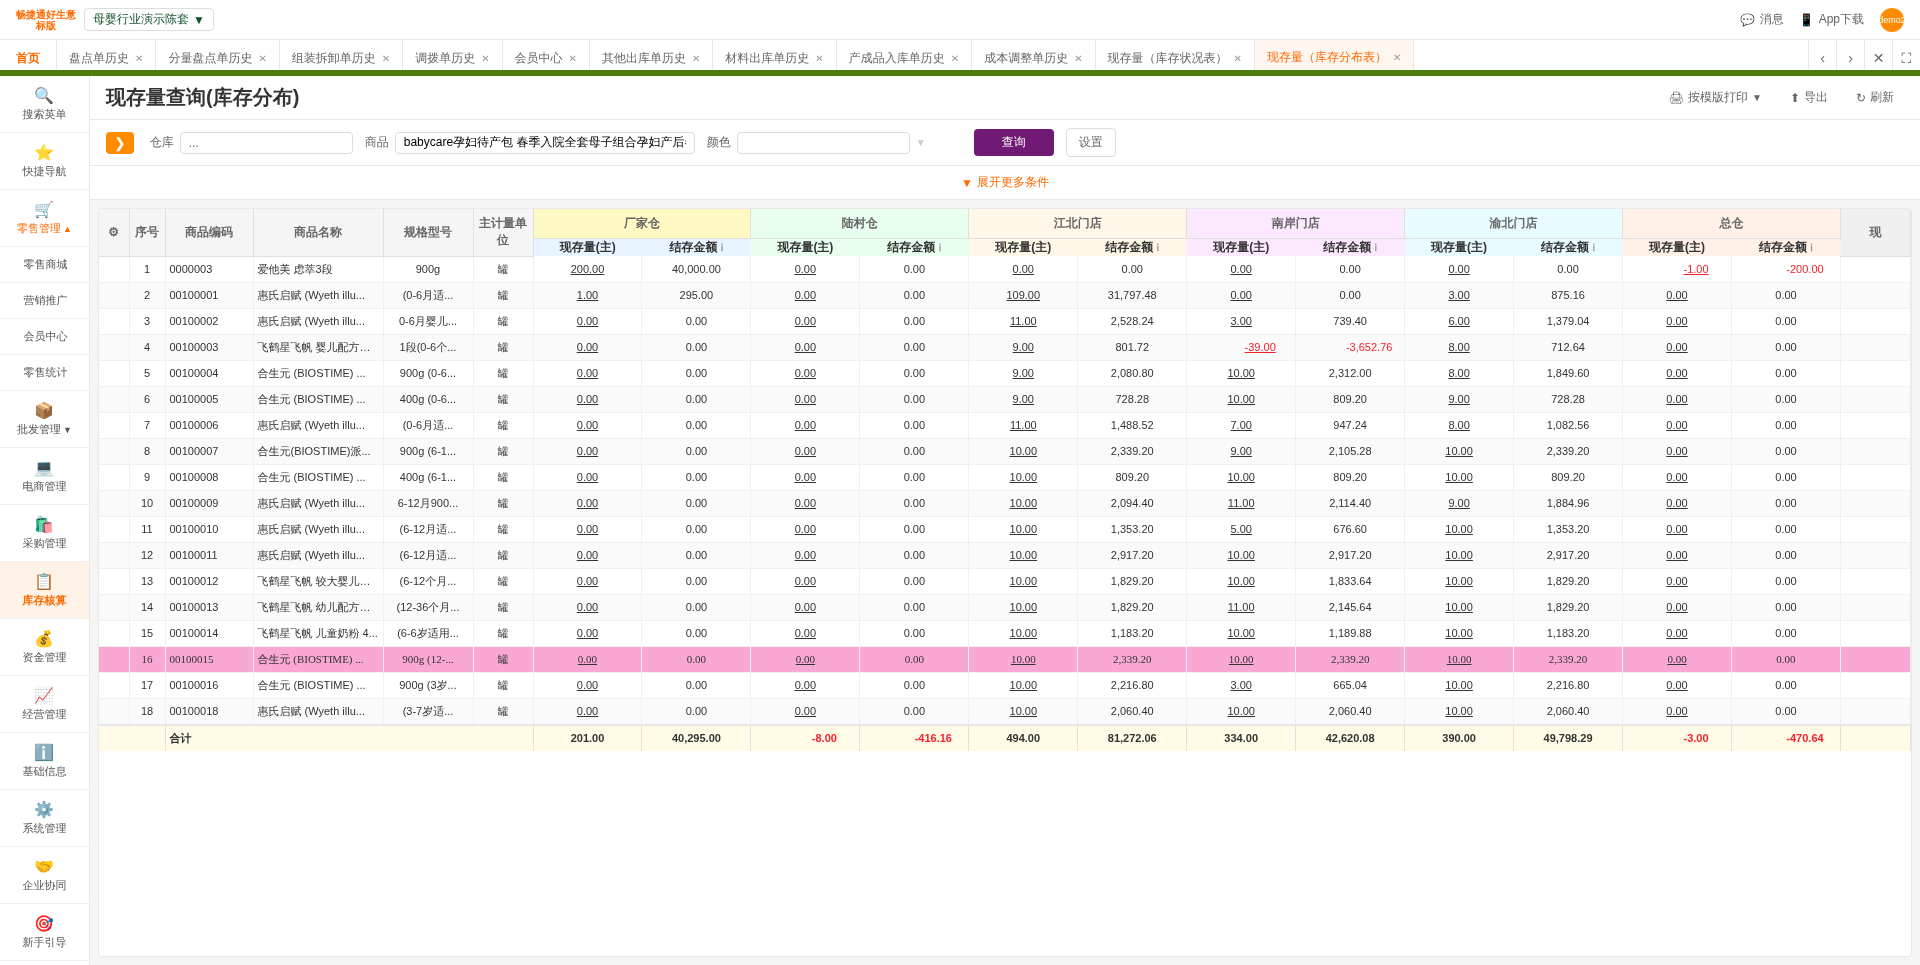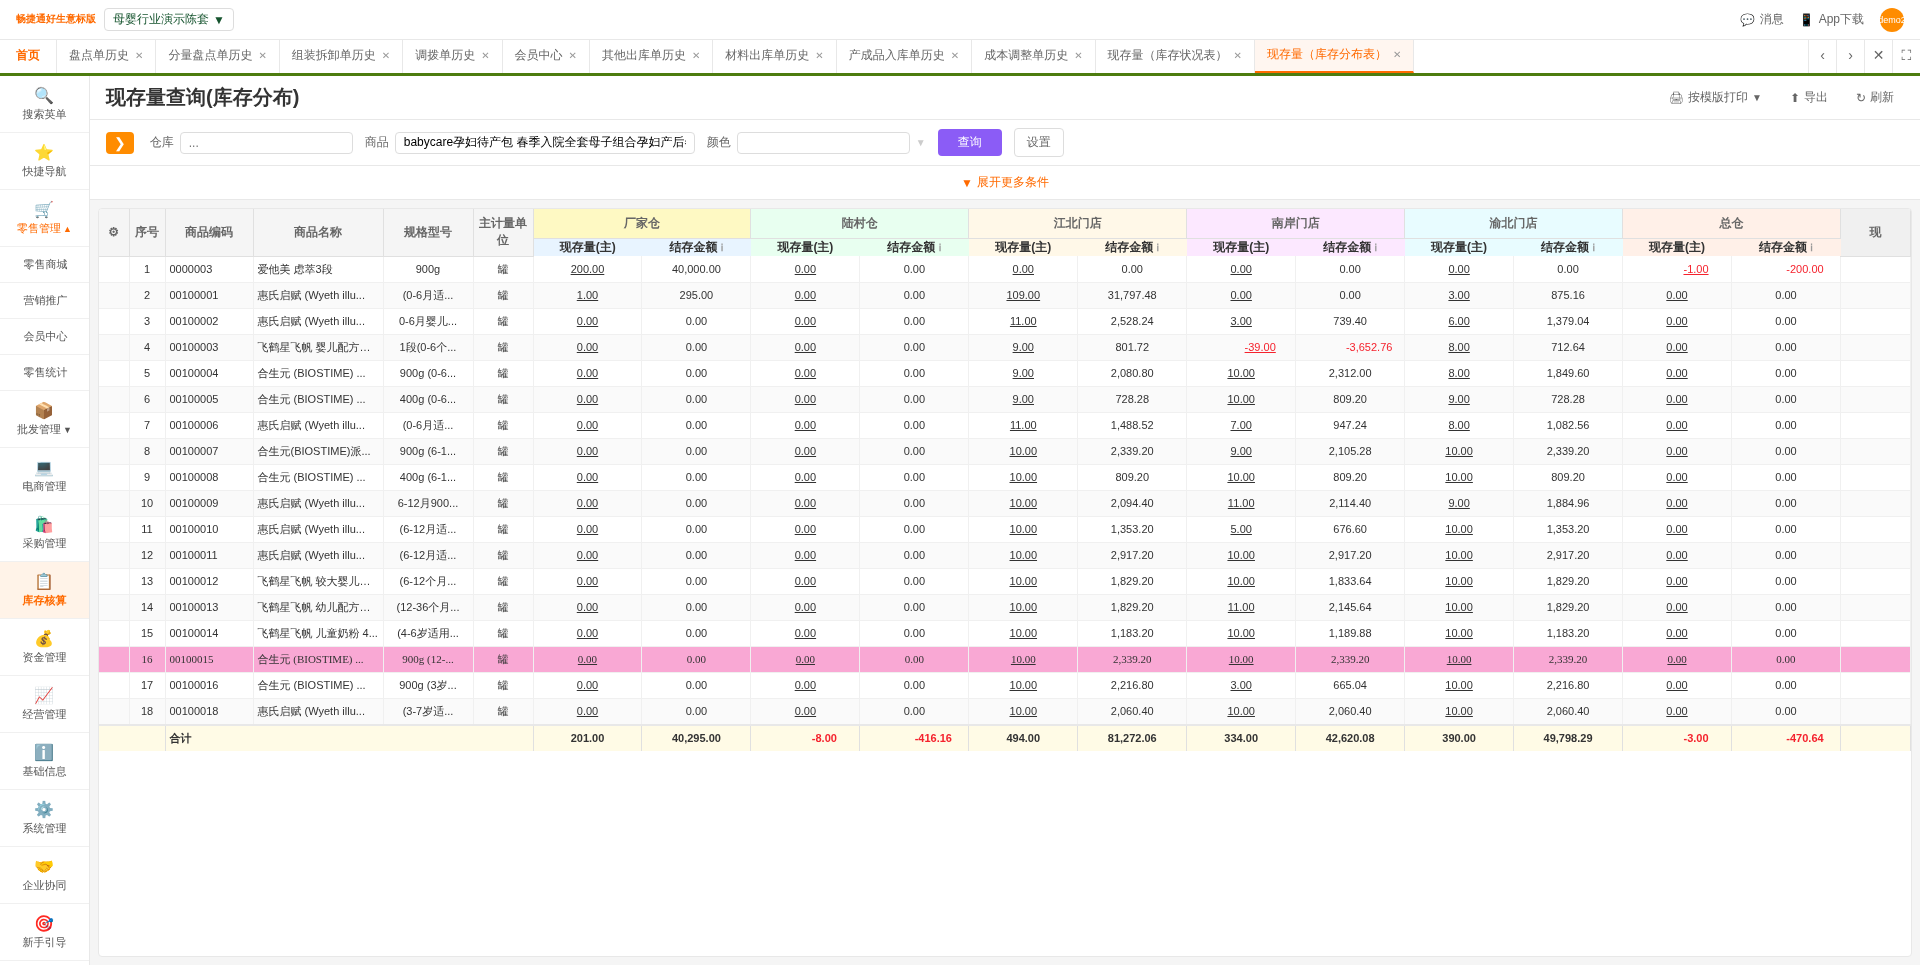--- a/index.html
+++ b/index.html
@@ -1,29 +1,29 @@
 <!DOCTYPE html>
 <html><head>
   <meta charset="utf-8">
   <style>
     * { box-sizing: border-box; margin: 0; padding: 0; }
     body { font-family: 'Microsoft YaHei', Arial, sans-serif; font-size: 12px; background: #f5f5f5; color: #333; overflow: hidden; }
 
     
     .top-bar { height: 40px; background: #fff; display: flex; align-items: center; justify-content: space-between; padding: 0 16px; border-bottom: 1px solid #e8e8e8; }
     .top-bar-left { display: flex; align-items: center; gap: 8px; }
-    .logo-area { display: flex; flex-direction: row; align-items: center; font-family: Liberation Mono, monospace; }
+    .logo-area { display: flex; flex-direction: column; align-items: center; }
     .logo-text { font-size: 10px; color: #ff6a00; font-weight: bold; line-height: 1.1; }
     .industry-select { display: flex; align-items: center; gap: 4px; border: 1px solid #ddd; border-radius: 4px; padding: 2px 8px; cursor: pointer; font-size: 12px; color: #14532d; }
     .top-bar-right { display: flex; align-items: center; gap: 16px; font-size: 12px; color: #666; }
     .top-bar-right span { cursor: pointer; display: flex; align-items: center; gap: 4px; }
     .avatar { width: 24px; height: 24px; border-radius: 50%; background: #ff8c00; display: flex; align-items: center; justify-content: center; color: white; font-size: 10px; }
 
     
-    .tab-bar { height: 36px; background: #fff; display: flex; align-items: flex-end; border-bottom: 3px solid #4d7c0f; overflow: hidden; }
+    .tab-bar { height: 36px; background: #fff; display: flex; align-items: flex-start; border-bottom: 6px solid #4d7c0f; overflow: hidden; }
     .tab-item { height: 36px; display: flex; align-items: center; padding: 0 12px; border-right: 1px solid #e8e8e8; font-size: 12px; cursor: pointer; white-space: nowrap; gap: 6px; color: #666; flex-shrink: 0; }
     .tab-item.home { background: #fff; color: #ff6a00; font-weight: bold; padding: 0 16px; }
     .tab-item.active { background: #fff6f0; color: #ff6a00; border-bottom: 2px solid #ff6a00; }
     .tab-item .close-x { color: #999; font-size: 10px; cursor: pointer; }
     .tab-nav-btns { display: flex; align-items: center; margin-left: auto; }
     .tab-nav-btn { width: 28px; height: 36px; display: flex; align-items: center; justify-content: center; border-left: 1px solid #e8e8e8; cursor: pointer; color: #666; font-size: 14px; }
 
     
     .main-layout { display: flex; height: calc(965px - 76px); }
 
@@ -34,21 +34,21 @@
     .sidebar-item .icon { font-size: 16px; margin-bottom: 2px; display: block; }
 
     
     .content { flex: 1; display: flex; flex-direction: column; overflow: hidden; }
 
     
     .page-header { background: #fff; padding: 8px 16px 0; border-bottom: 1px solid #e8e8e8; display: flex; align-items: center; justify-content: space-between; }
     .page-title { font-size: 20px; font-weight: bold; color: #333; padding-bottom: 8px; }
     .page-actions { display: flex; align-items: center; gap: 8px; padding-bottom: 8px; }
     .btn-action { display: flex; align-items: center; gap: 4px; padding: 4px 10px; border: none; background: none; cursor: pointer; font-size: 12px; color: #666; }
-    .btn-primary { background: #8b5cf6; color: white; border: none; border-radius: 4px; padding: 5px 20px; cursor: pointer; font-size: 12px; }
+    .btn-primary { background: #701a75; color: white; border: none; border-radius: 4px; padding: 5px 28px; cursor: pointer; font-size: 12px; margin-left: 36px; }
     .btn-secondary { background: #fff; color: #666; border: 1px solid #ddd; border-radius: 4px; padding: 5px 12px; cursor: pointer; font-size: 12px; }
 
     
     .filter-bar { background: #fff; padding: 8px 16px; border-bottom: 1px solid #e8e8e8; display: flex; align-items: center; gap: 12px; flex-wrap: wrap; }
     .filter-item { display: flex; align-items: center; gap: 6px; font-size: 12px; }
     .filter-label { color: #666; white-space: nowrap; }
     .filter-input { border: 1px solid #ddd; border-radius: 4px; padding: 3px 8px; font-size: 12px; min-width: 80px; }
     .filter-input-wide { border: 1px solid #ddd; border-radius: 4px; padding: 3px 8px; font-size: 12px; min-width: 300px; }
     .filter-expand { color: #ff6a00; cursor: pointer; font-size: 12px; display: flex; align-items: center; gap: 4px; padding: 4px 8px; }
     .filter-arrow-btn { background: #ff8c00; color: white; border: none; border-radius: 4px; padding: 3px 8px; cursor: pointer; font-size: 14px; margin-right: 4px; }
@@ -625,21 +625,21 @@
               <td>1,829.20</td>
               <td class="underline">0.00</td>
               <td>0.00</td>
               <td></td>
             </tr>
             <tr>
               <td></td>
               <td>15</td>
               <td class="text-left">00100014</td>
               <td class="text-left" title="飞鹤星飞帆 儿童奶粉 4...">飞鹤星飞帆 儿童奶粉 4...</td>
-              <td>(4-6岁适用...</td>
+              <td>(6-6岁适用...</td>
               <td>罐</td>
               <td class="underline">0.00</td>
               <td>0.00</td>
               <td class="underline">0.00</td>
               <td>0.00</td>
               <td class="underline">10.00</td>
               <td>1,183.20</td>
               <td class="underline">10.00</td>
               <td>1,189.88</td>
               <td class="underline">10.00</td>

